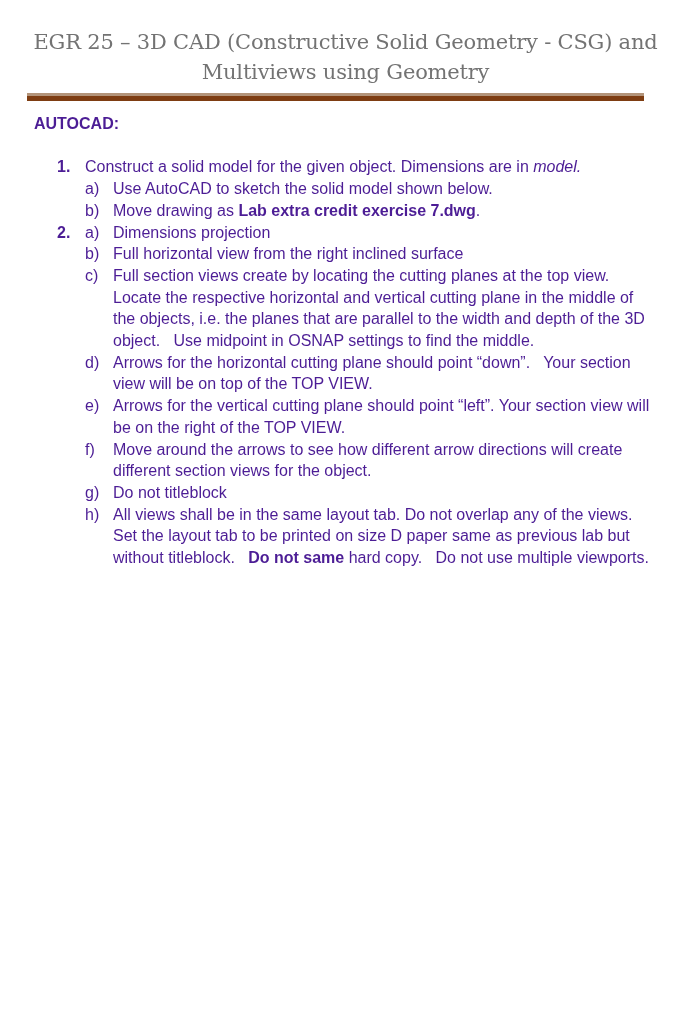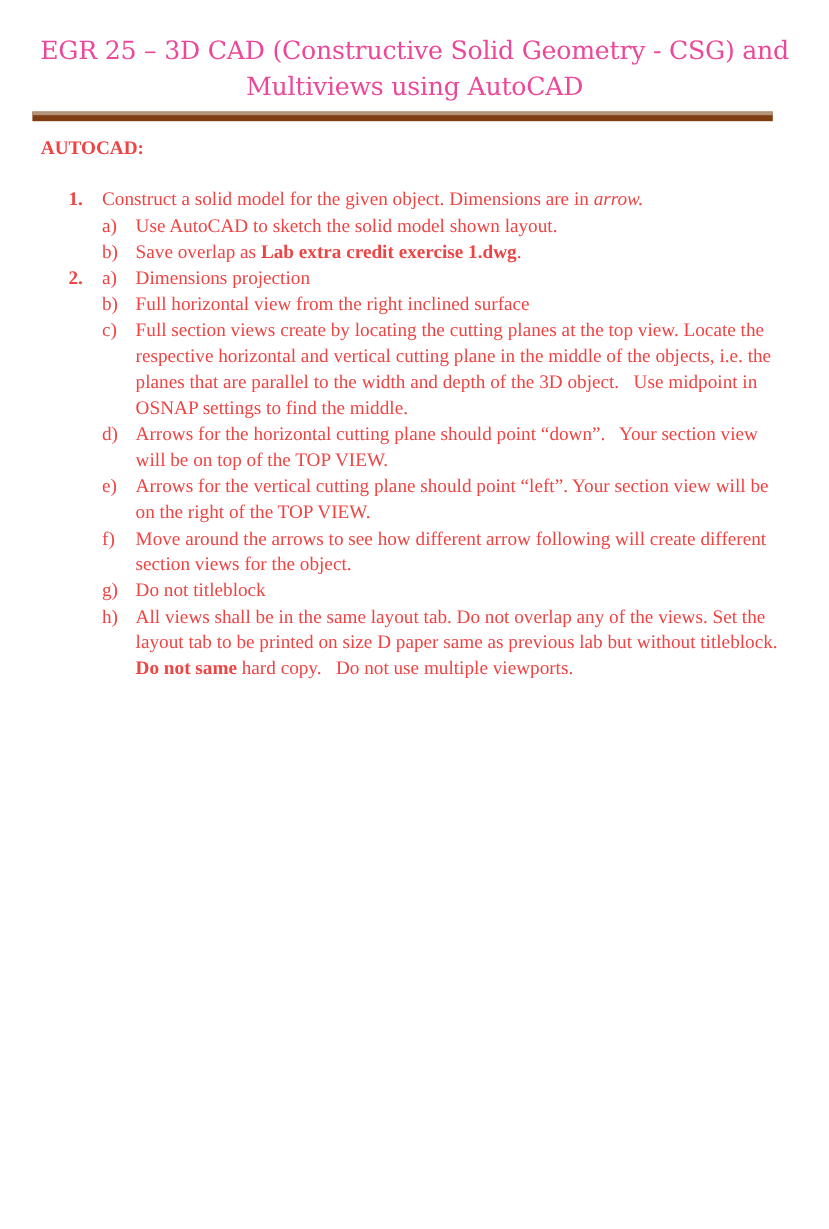--- a/index.html
+++ b/index.html
@@ -11,36 +11,36 @@
     overflow: hidden;
     color: #161616;
   }
   .title-block {
     padding-top: 27px;
     text-align: center;
     font-family: "DejaVu Serif", serif;
     font-size: 21px;
     line-height: 30px;
     letter-spacing: -0.2px;
-    color: #ec4899;
+    color: #737373;
   }
   .title-line { white-space: nowrap; }
   .rule {
     margin: 6px 0 0 27px;
     width: 617px;
     height: 5px;
     border-top: 3px solid #b3947a;
     background: #7e3d12;
   }
   .content {
     margin: 12px 40px 0 34px;
-    font-family: Liberation Serif, serif;
+    font-family: Liberation Sans, sans-serif;
     font-size: 16px;
     line-height: 21.7px;
-    color: #ef4444;
+    color: #4c1d95;
   }
   .section-heading { font-weight: bold; }
   .list { margin-top: 21.7px; margin-left: 23px; }
   .item { display: flex; }
   .item > .mk {
     flex: none;
     width: 28px;
     font-weight: bold;
   }
   .item > .bd { flex: 1; min-width: 0; }
@@ -55,44 +55,44 @@
   .seg.b { font-weight: bold; }
   .seg.i { font-style: italic; }
 </style>
 </head>
 <body>
 
 <div class="page">
 
   <div class="title-block">
     <div class="title-line">EGR 25 – 3D CAD (Constructive Solid Geometry - CSG) and</div>
-    <div class="title-line">Multiviews using AutoCAD</div>
+    <div class="title-line">Multiviews using Geometry</div>
   </div>
 
   <div class="rule"></div>
 
   <div class="content">
 
     <div class="section-heading">AUTOCAD:</div>
 
     <div class="list">
 
       <div class="item">
         <span class="mk">1.</span>
         <div class="bd">
-          <div><span class="seg">Construct a solid model for the given object. Dimensions are in </span><span class="seg i">arrow.</span></div>
+          <div><span class="seg">Construct a solid model for the given object. Dimensions are in </span><span class="seg i">model.</span></div>
 
           <div class="sub">
             <span class="mk">a)</span>
-            <div class="bd"><span class="seg">Use AutoCAD to sketch the solid model shown layout.</span></div>
+            <div class="bd"><span class="seg">Use AutoCAD to sketch the solid model shown below.</span></div>
           </div>
 
           <div class="sub">
             <span class="mk">b)</span>
-            <div class="bd"><span class="seg">Save overlap as </span><span class="seg b">Lab extra credit exercise 1.dwg</span><span class="seg">.</span></div>
+            <div class="bd"><span class="seg">Move drawing as </span><span class="seg b">Lab extra credit exercise 7.dwg</span><span class="seg">.</span></div>
           </div>
         </div>
       </div>
 
       <div class="item">
         <span class="mk">2.</span>
         <div class="bd">
 
           <div class="sub">
             <span class="mk">a)</span>
@@ -114,21 +114,21 @@
             <div class="bd"><span class="seg">Arrows for the horizontal cutting plane should point “down”.   Your section view will be on top of the TOP VIEW.</span></div>
           </div>
 
           <div class="sub">
             <span class="mk">e)</span>
             <div class="bd"><span class="seg">Arrows for the vertical cutting plane should point “left”. Your section view will be on the right of the TOP VIEW.</span></div>
           </div>
 
           <div class="sub">
             <span class="mk">f)</span>
-            <div class="bd"><span class="seg">Move around the arrows to see how different arrow following will create different section views for the object.</span></div>
+            <div class="bd"><span class="seg">Move around the arrows to see how different arrow directions will create different section views for the object.</span></div>
           </div>
 
           <div class="sub">
             <span class="mk">g)</span>
             <div class="bd"><span class="seg">Do not titleblock</span></div>
           </div>
 
           <div class="sub">
             <span class="mk">h)</span>
             <div class="bd"><span class="seg">All views shall be in the same layout tab. Do not overlap any of the views. Set the layout tab to be printed on size D paper same as previous lab but without titleblock.   </span><span class="seg b">Do not same</span><span class="seg"> hard copy.   Do not use multiple viewports.</span></div>

